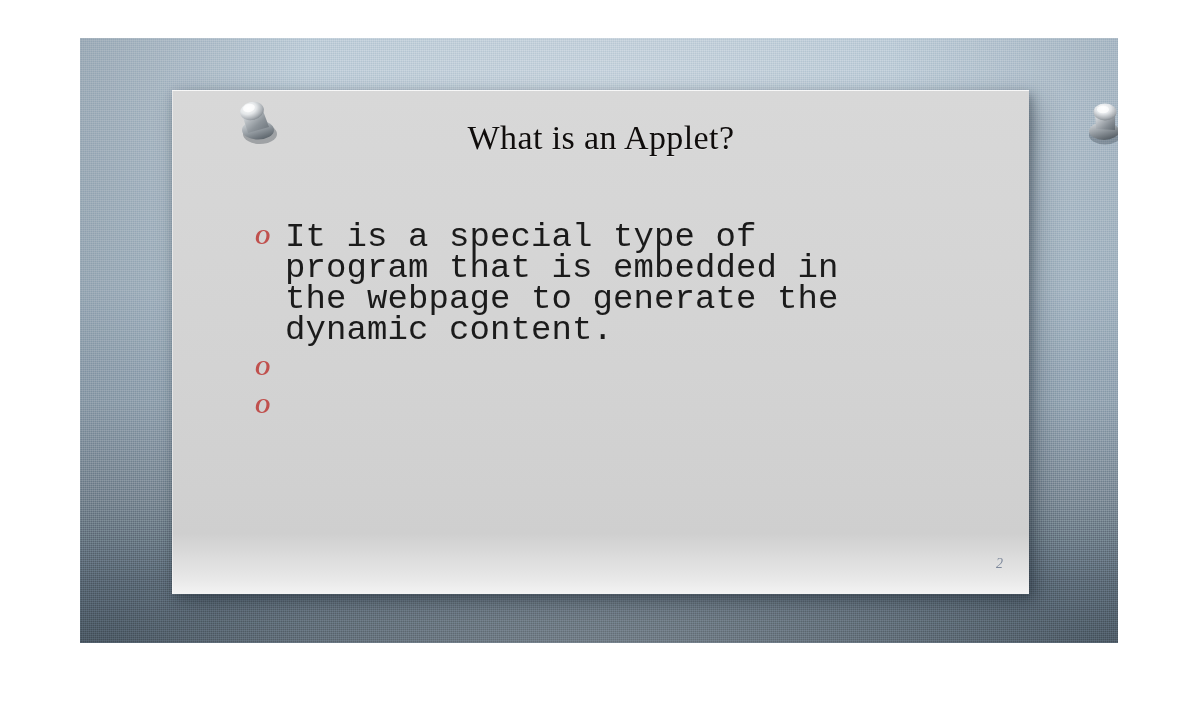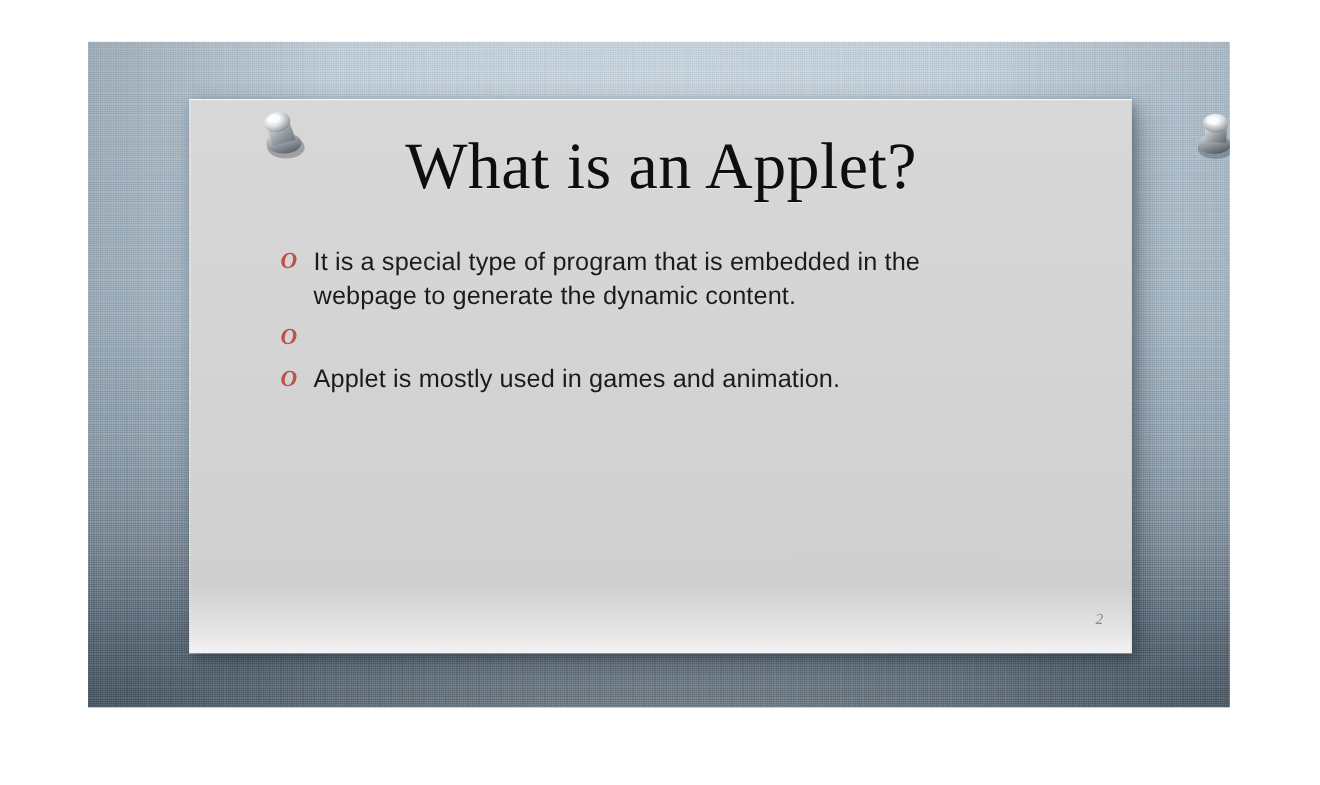--- a/index.html
+++ b/index.html
@@ -97,21 +97,21 @@
     border-top: 1px solid rgba(255,255,255,0.40);
   }
 
   #card-title {
     position: absolute;
     left: 0;
     right: 0;
     top: 29px;
     text-align: center;
     font-family: "Liberation Serif", serif;
-    font-size: 60px;
+    font-size: 34px;
     font-weight: 400;
     letter-spacing: 0.4px;
     color: #100d0c;
     line-height: 1.06;
     text-shadow: 0 1px 0 rgba(255,255,255,0.35);
   }
 
   #bullet-list {
     position: absolute;
     left: 80px;
@@ -138,22 +138,22 @@
     font-size: 21px;
     line-height: 31px;
     color: #c0504d;
     text-align: left;
     padding-left: 2px;
     user-select: none;
   }
 
   .bullet-text {
     flex: 1 1 auto;
-    font-family: Liberation Sans, sans-serif;
-    font-size: 23px;
+    font-family: Liberation Mono, monospace;
+    font-size: 34px;
     line-height: 31px;
     color: #1b1b1b;
     letter-spacing: 0.1px;
     max-width: 635px;
   }
 
   #slide-number {
     position: absolute;
     right: 26px;
     bottom: 22px;
@@ -194,21 +194,20 @@
           <span class="bullet-marker">O</span>
           <span class="bullet-text">It is a special type of program that is embedded in the webpage to generate the dynamic content.</span>
         </li>
 
         <li class="bullet-item">
           <span class="bullet-marker">O</span>
         </li>
 
         <li class="bullet-item">
           <span class="bullet-marker">O</span>
-          <span class="bullet-text">Applet is mostly used in games and animation.</span>
         </li>
 
       </ul>
 
       <div id="slide-number">2</div>
 
     </div>
 
     <div class="pushpin" id="pushpin-left">
       <svg width="58" height="58" viewBox="0 0 58 58" xmlns="http://www.w3.org/2000/svg">

